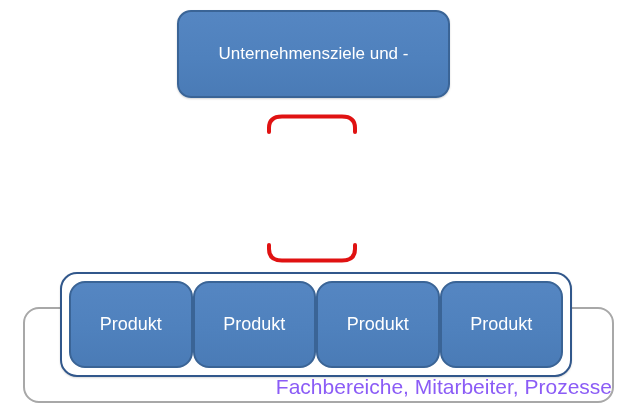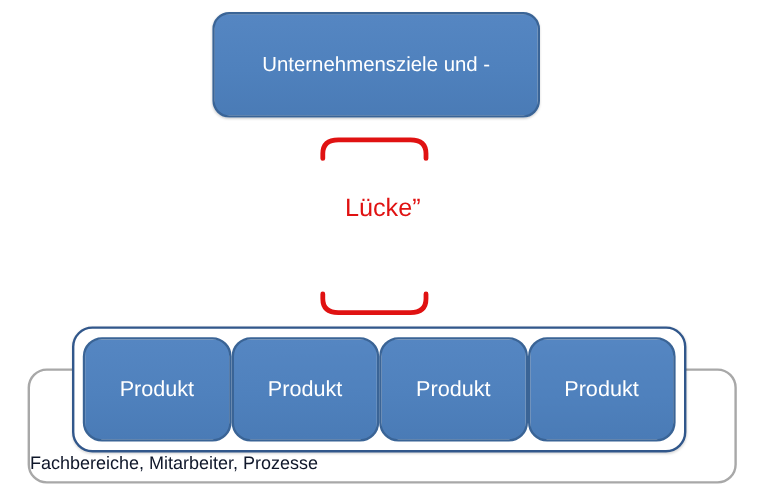--- a/index.html
+++ b/index.html
@@ -69,23 +69,23 @@
     box-sizing: border-box;
     border: 2px solid #a8a8a8;
     border-radius: 16px;
     background: #ffffff;
   }
   .foundation-label {
     position: absolute;
     left: 0;
     right: 0;
     bottom: 3px;
-    text-align: left;
-    color: #0f172a;
-    font-size: 15px;
+    text-align: right;
+    color: #8b5cf6;
+    font-size: 21px;
     line-height: 23px;
   }
 
   
   .products-container {
     position: absolute;
     left: 60px;
     top: 272px;
     width: 512px;
     height: 105px;
@@ -119,21 +119,20 @@
     <div>
       <div>Unternehmensziele und -</div>
     </div>
   </div>
 
   <svg class="brace brace-top" viewBox="0 0 92 22">
     <path d="M3,19 L3,15 Q3,3.5 16,3.5 L76,3.5 Q89,3.5 89,15 L89,19" fill="none" stroke="#e01212" stroke-width="4" stroke-linecap="round"></path>
   </svg>
 
   <div class="gap-label">
-    <div>Lücke”</div>
   </div>
 
   <svg class="brace brace-bottom" viewBox="0 0 92 22">
     <path d="M3,3 L3,7 Q3,18.5 16,18.5 L76,18.5 Q89,18.5 89,7 L89,3" fill="none" stroke="#e01212" stroke-width="4" stroke-linecap="round"></path>
   </svg>
 
   <div class="foundation">
     <div class="foundation-label">Fachbereiche, Mitarbeiter, Prozesse</div>
   </div>
 

